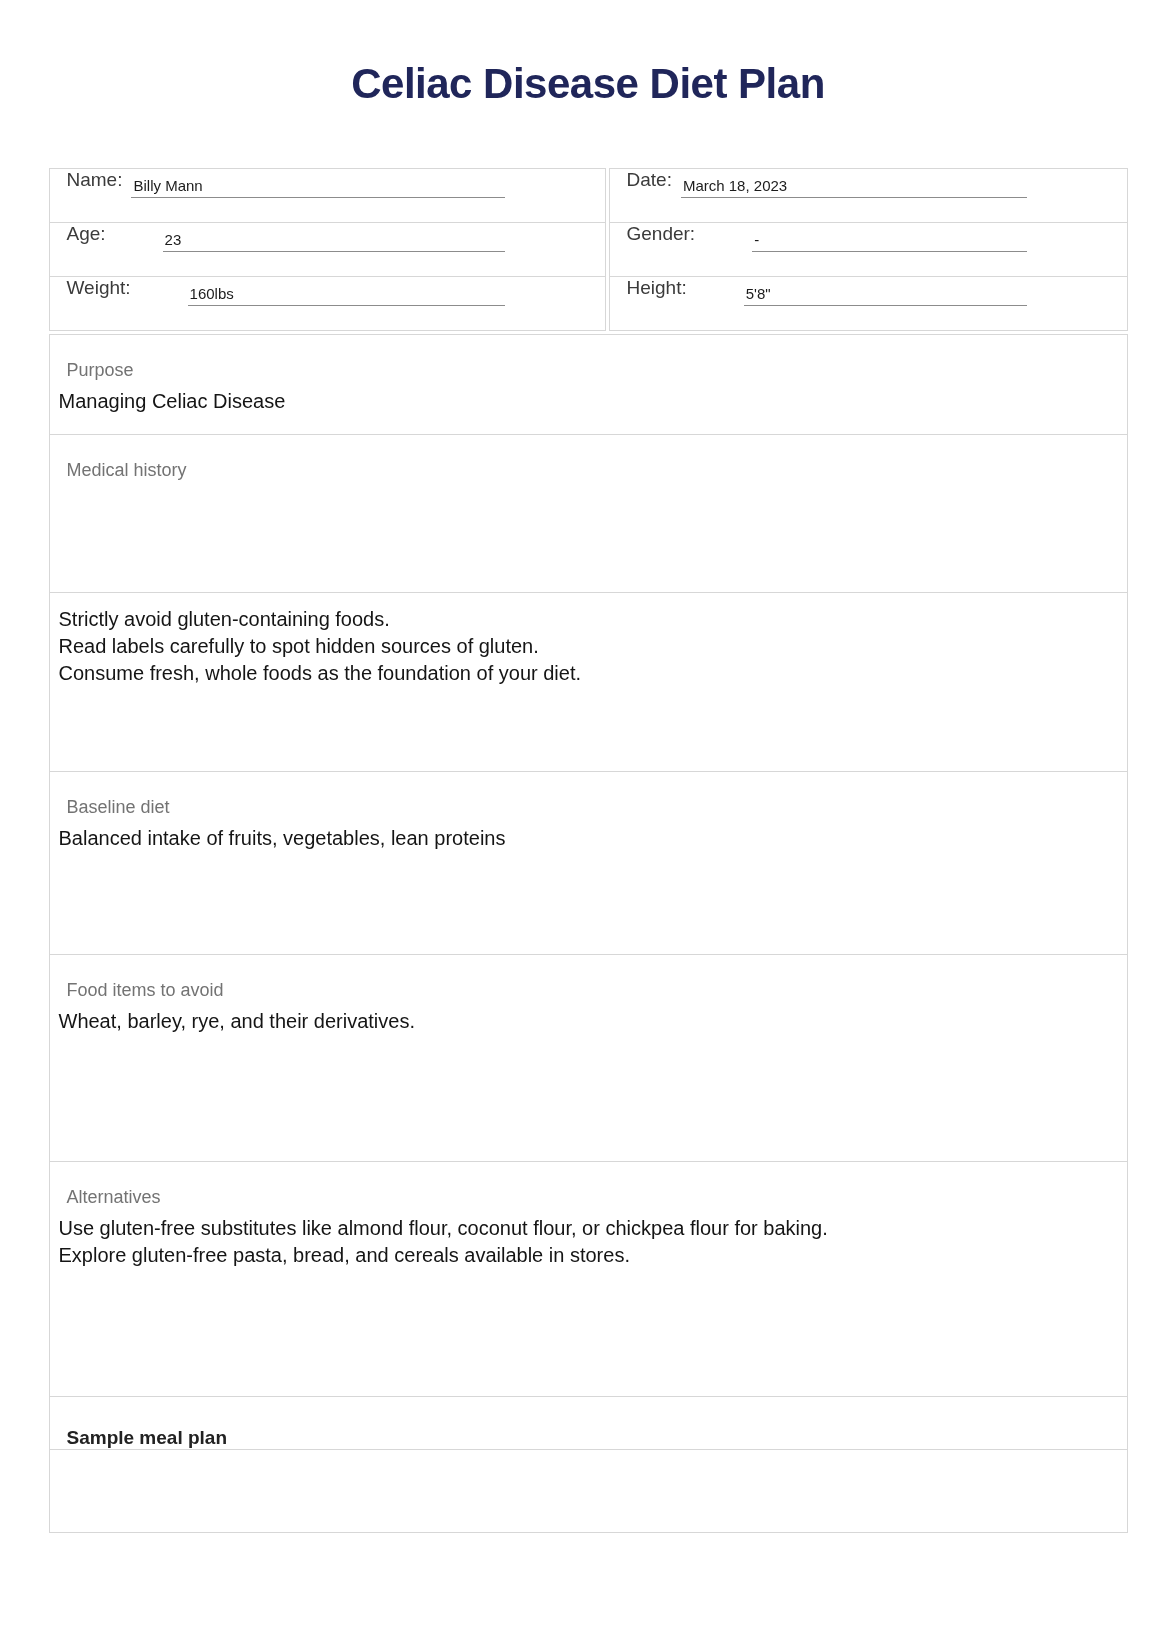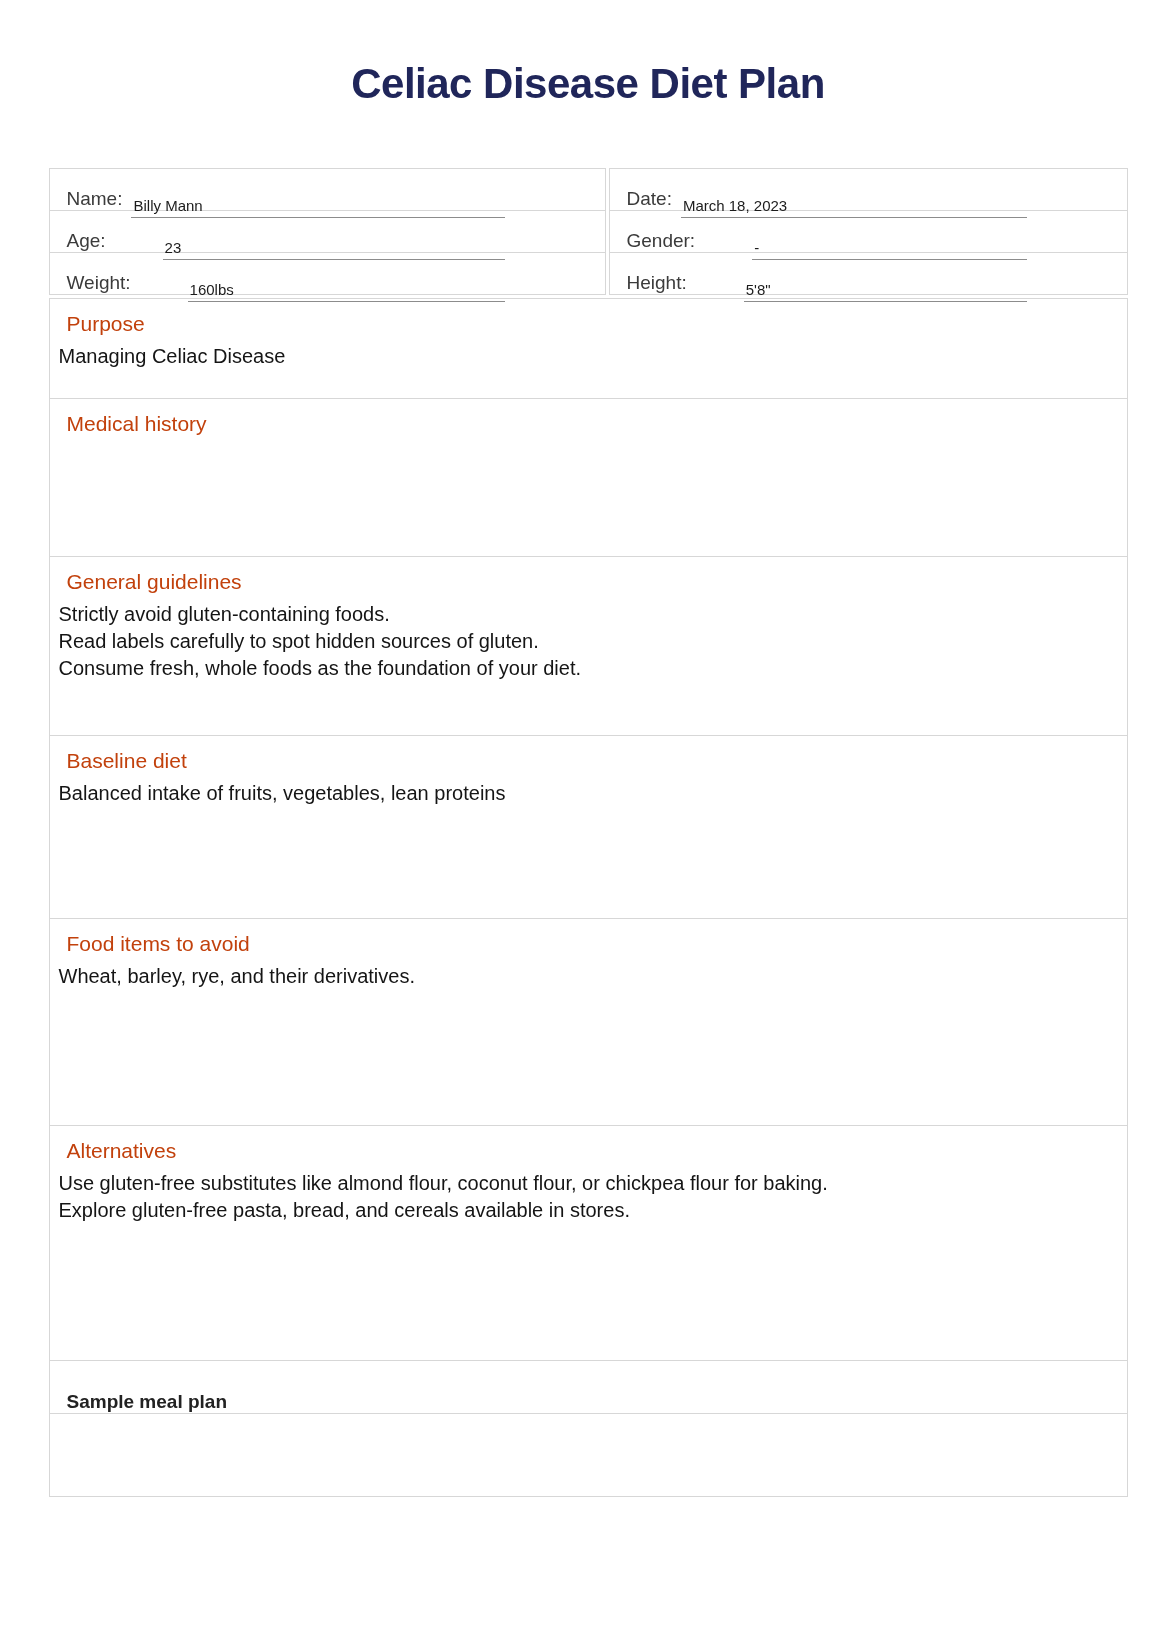--- a/index.html
+++ b/index.html
@@ -23,23 +23,23 @@
     margin:60px auto 0 auto;
   }
   
   .fields-grid { display:flex; gap:3px; }
   .fcol { display:flex; flex-direction:column; }
   .fcol-left  { width:557px; }
   .fcol-right { flex:1; }
   .cell {
     box-sizing:border-box;
     border:1px solid #d7d7d7;
-    height:43px;
+    height:55px;
     display:flex;
-    align-items:flex-end;
+    align-items:flex-start;
     padding-left:17px;
     background:#fff;
   }
   .cell + .cell { margin-top:-1px;gap:48px; }
   .field-label { font-size:19px; color:#3b3b3b; flex:0 0 auto; }
   .value-wrap {
     flex:1 1 auto;
     margin:0 100px 0 9px;
     border-bottom:1px solid #8c8c8c;
     padding:0 0 2px 2px;
@@ -53,23 +53,23 @@
   
   .section {
     box-sizing:border-box;
     border:1px solid #d7d7d7;
     margin-top:-1px;
     padding:13px 20px 0 9px;
     background:#fff;
   }
   .section.first { margin-top:3px; }
   .sec-heading {
-    font-size:21px;
-    color:#c2410c;
-    margin:0 0 7px 8px;
+    font-size:18px;
+    color:#737373;
+    margin:12px 0 7px 8px;
   }
   .sec-body { min-height:10px; }
   .sec-line {
     font-size:20px;
     color:#151515;
     line-height:27px;
   }
   .h-purpose   { height:101px; }
   .h-medical   { height:159px; }
   .h-guidelines{ height:180px; }
@@ -143,21 +143,20 @@
     <div class="sec-body">
       <div class="sec-line">Managing Celiac Disease</div>
     </div>
   </div>
 
   <div class="section h-medical">
     <div class="sec-heading">Medical history</div>
   </div>
 
   <div class="section h-guidelines">
-    <div class="sec-heading">General guidelines</div>
     <div class="sec-body">
       <div class="sec-line">Strictly avoid gluten-containing foods.</div>
       <div class="sec-line">Read labels carefully to spot hidden sources of gluten.</div>
       <div class="sec-line">Consume fresh, whole foods as the foundation of your diet.</div>
     </div>
   </div>
 
   <div class="section h-baseline">
     <div class="sec-heading">Baseline diet</div>
     <div class="sec-body">

